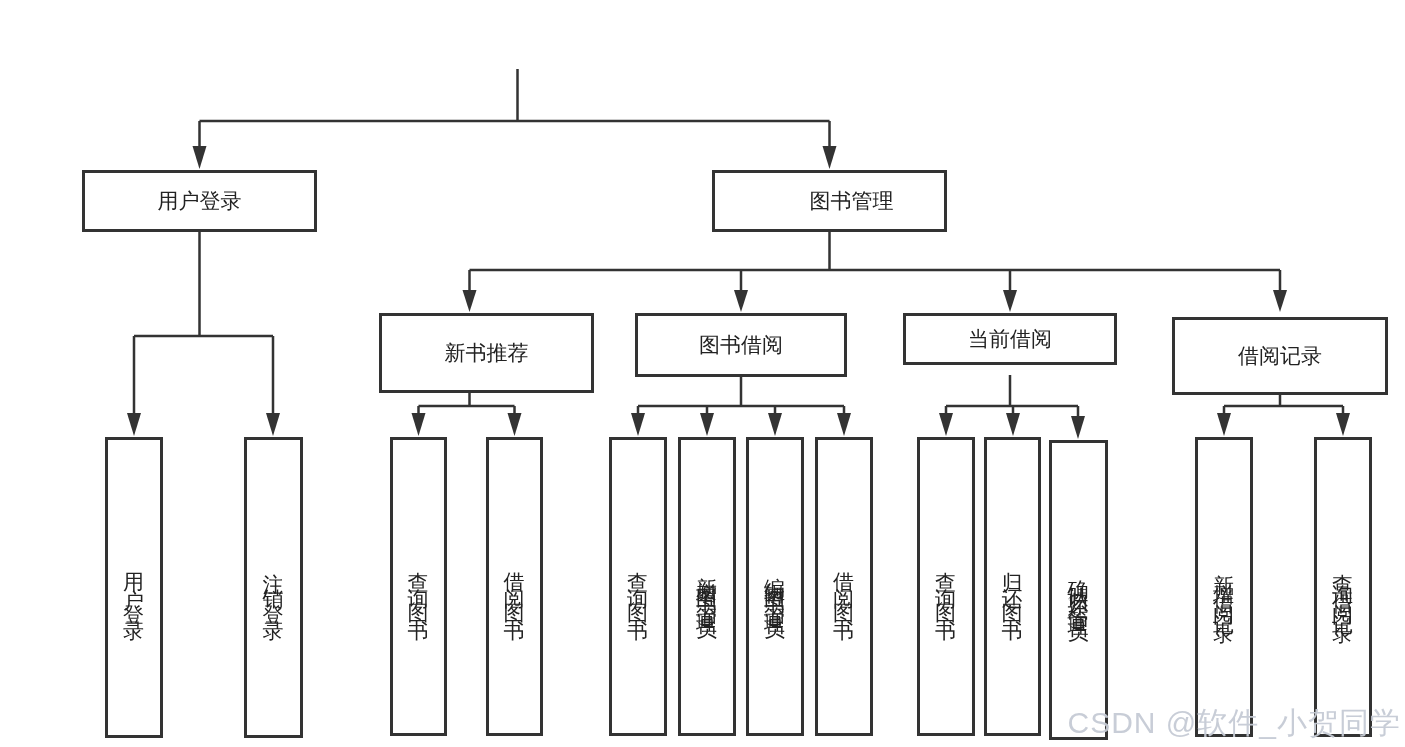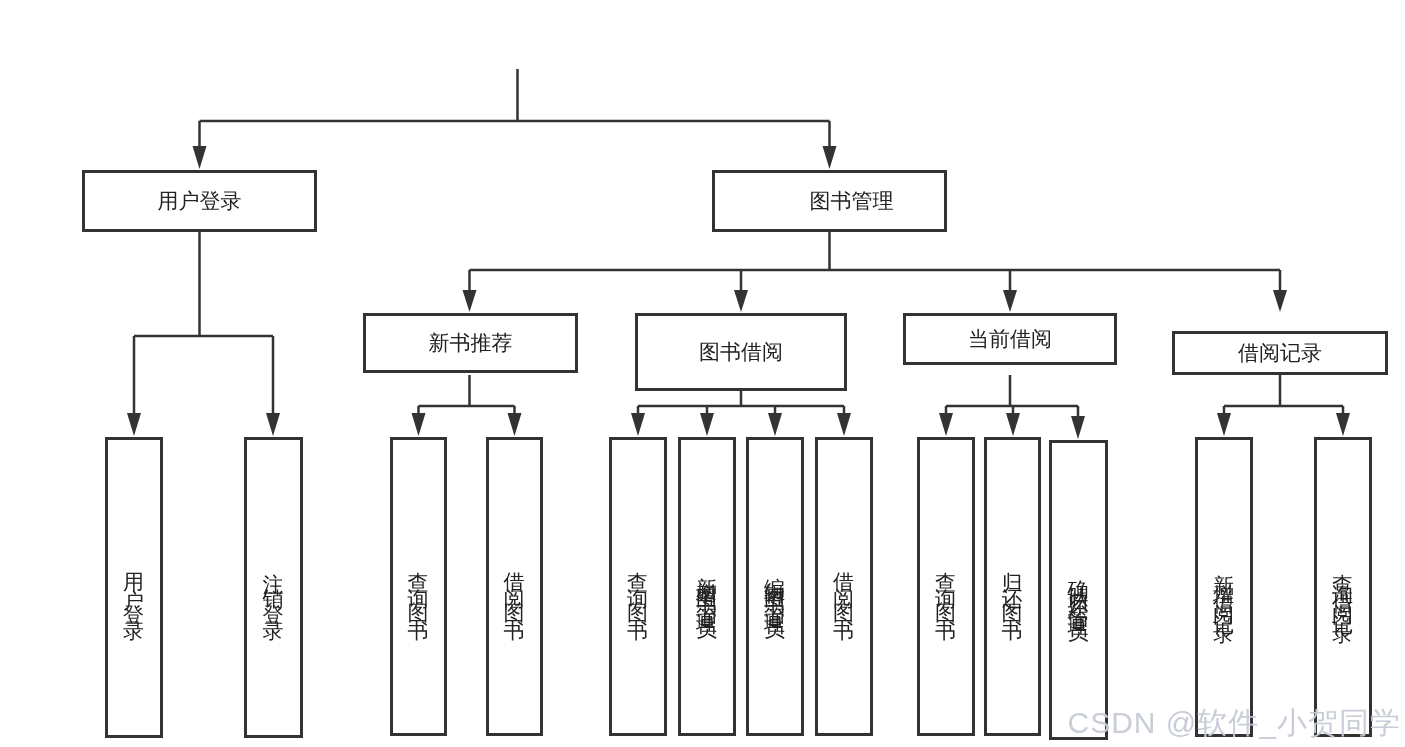--- a/index.html
+++ b/index.html
@@ -86,24 +86,24 @@
       <polygon points="1071,416 1085,416 1078,439"></polygon>
       <polygon points="1217,413 1231,413 1224,436"></polygon>
       <polygon points="1336,413 1350,413 1343,436"></polygon>
     </g>
   </svg>
 
 
   <div class="box h-node" style="left:82px; top:170px; width:235px; height:62px;">用户登录</div>
   <div class="box h-node" style="left:712px; top:170px; width:235px; height:62px;padding-left:44px;">图书管理</div>
 
-  <div class="box h-node" style="left:363px; top:313px; width:215px; height:60px;">新书推荐</div>
-  <div class="box h-node" style="left:635px; top:313px; width:212px; height:78px;">图书借阅</div>
+  <div class="box h-node" style="left:379px; top:313px; width:215px; height:80px;">新书推荐</div>
+  <div class="box h-node" style="left:635px; top:313px; width:212px; height:64px;">图书借阅</div>
   <div class="box h-node" style="left:903px; top:313px; width:214px; height:52px;">当前借阅</div>
-  <div class="box h-node" style="left:1172px; top:331px; width:216px; height:44px;">借阅记录</div>
+  <div class="box h-node" style="left:1172px; top:317px; width:216px; height:78px;">借阅记录</div>
 
   <div class="box leaf ls-4" style="left:105px; top:437px; width:58px; height:301px;">用户登录</div>
   <div class="box leaf ls-4" style="left:244px; top:437px; width:59px; height:301px;">注销登录</div>
 
   <div class="box leaf ls-4" style="left:390px; top:437px; width:57px; height:299px;">查询图书</div>
   <div class="box leaf ls-4" style="left:486px; top:437px; width:57px; height:299px;">借阅图书</div>
 
   <div class="box leaf ls-4" style="left:609px; top:437px; width:58px; height:299px;">查询图书</div>
   <div class="box leaf ls-9" style="left:678px; top:437px; width:58px; height:299px;">新增图书（管理员）</div>
   <div class="box leaf ls-9" style="left:746px; top:437px; width:58px; height:299px;">编辑图书（管理员）</div>

